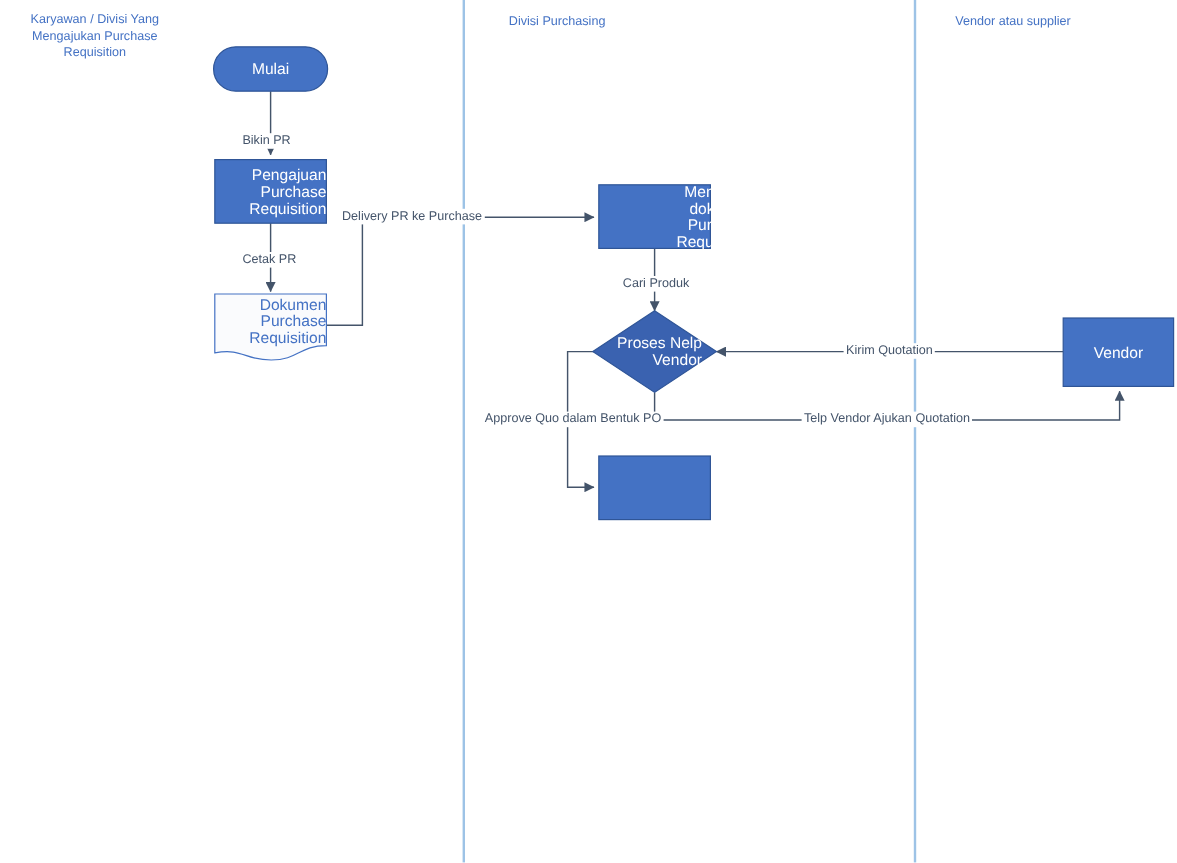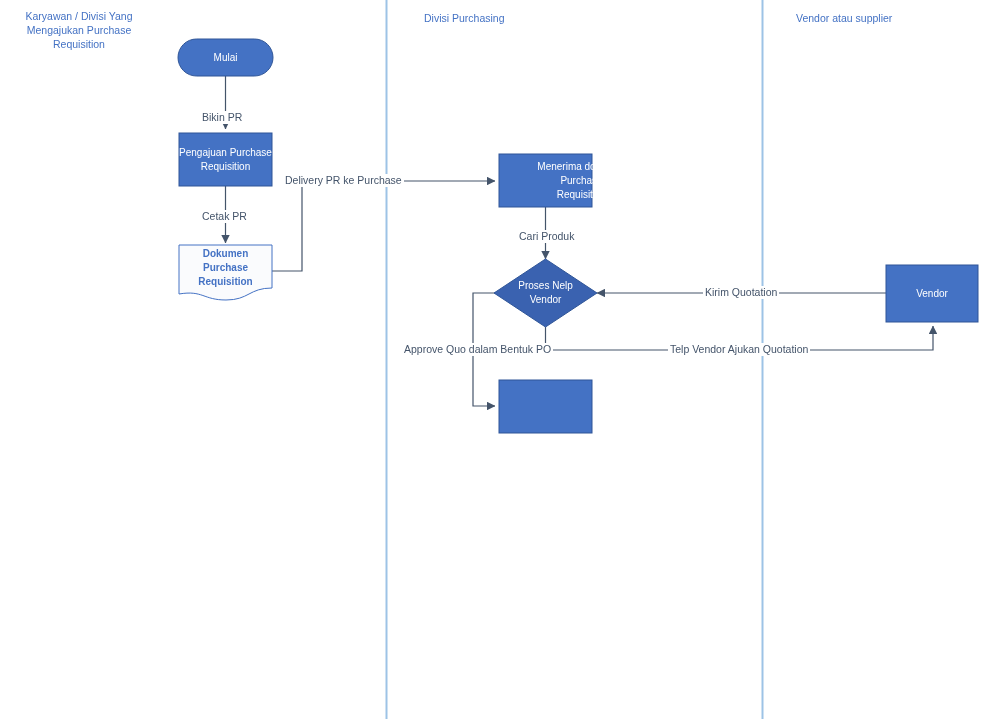--- a/index.html
+++ b/index.html
@@ -31,22 +31,22 @@
     font-size: 10.5px;
     line-height: 14px;
     text-align: center;
     white-space: pre-line;
   }
   .node-label {
     position: absolute;
     display: flex;
     align-items: center;
     justify-content: center;
-    text-align: center;
-    font-size: 10px;
+    text-align: right;
+    font-size: 13px;
     line-height: 14px;
     pointer-events: none;
   }
   .node-label.on-fill { color: #ffffff; }
   .node-label.on-light { color: #4472C4; }
   .edge-label {
     position: absolute;
     color: #44546A;
     font-size: 10.5px;
     line-height: 13px;
@@ -106,21 +106,21 @@
 Requisition</div>
 
   <div class="lane-title" style="left:396px; top:11px; width:150px; text-align:left;padding-left:28px;">Divisi Purchasing</div>
 
   <div class="lane-title" style="left:796px; top:11px; width:170px; text-align:left;">Vendor atau supplier</div>
 
   <div class="node-label on-fill" style="left:178px; top:39px; width:95px; height:37px;">Mulai</div>
 
   <div class="node-label on-fill" style="left:179px; top:133px; width:93px; height:53px;">Pengajuan Purchase Requisition</div>
 
-  <div class="node-label on-light" style="left:179px; top:245px; width:93px; height:46px;font-weight:bold;">Dokumen Purchase Requisition</div>
+  <div class="node-label on-light" style="left:179px; top:245px; width:93px; height:46px;">Dokumen Purchase Requisition</div>
 
   <div class="node-label on-fill" style="left:499px; top:154px; width:93px; height:53px;padding-left:36px;">Menerima dokumen Purchase Requisition</div>
 
   <div class="node-label on-fill" style="left:506px; top:266px; width:79px; height:54px;">Proses Nelp Vendor</div>
 
 
   <div class="node-label on-fill" style="left:886px; top:265px; width:92px; height:57px;">Vendor</div>
 
   <div class="edge-label" style="left:200px; top:97px;margin-top:14px;">Bikin PR</div>
 

